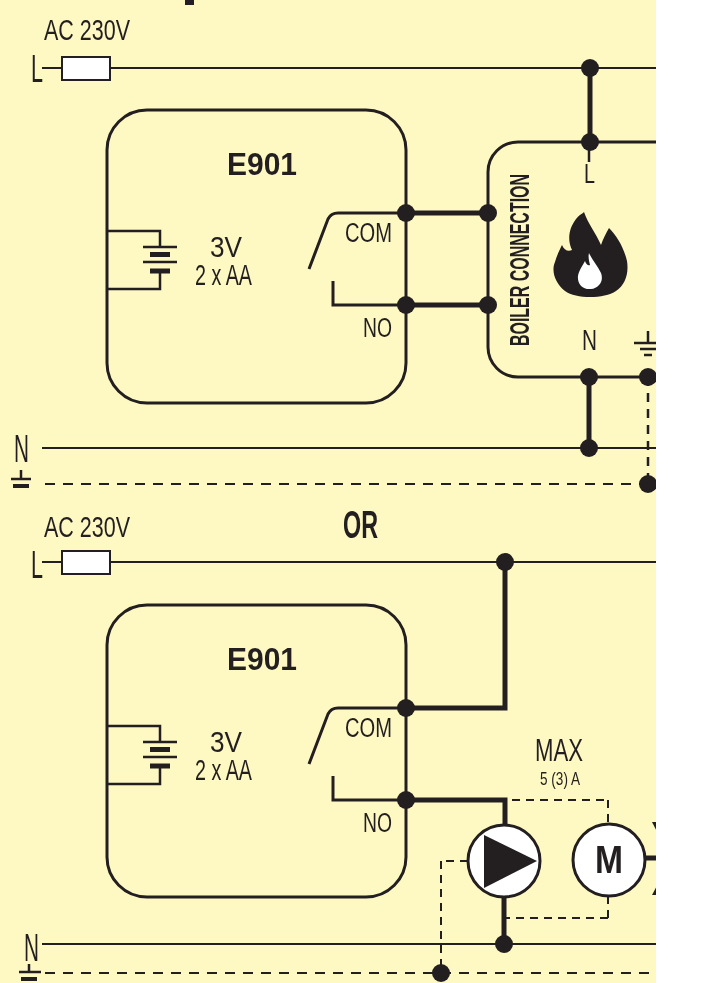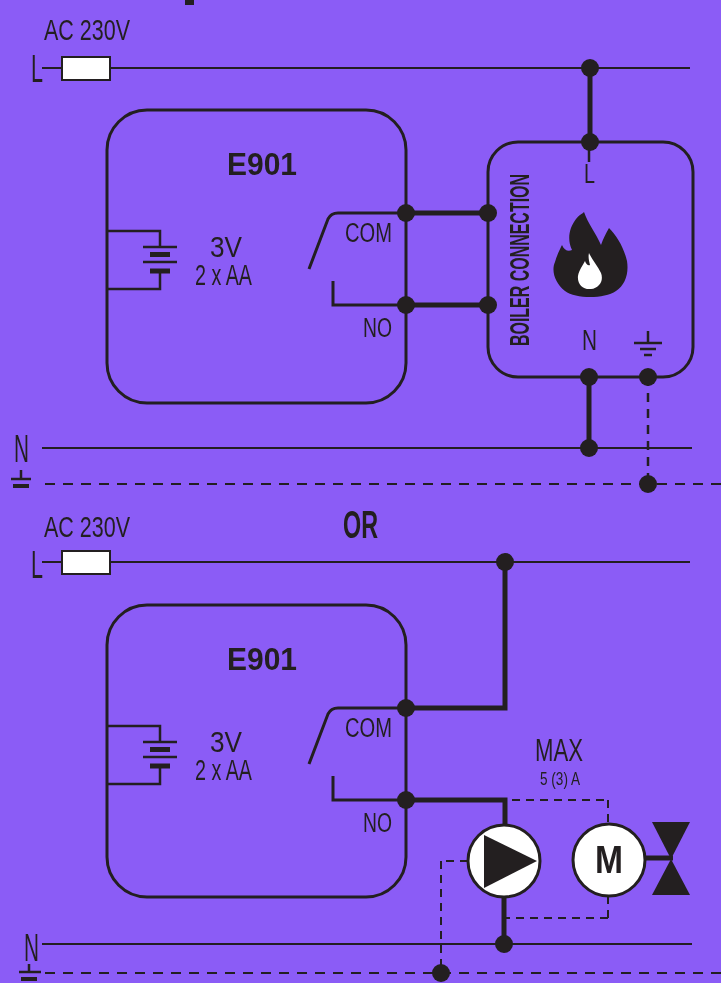--- a/index.html
+++ b/index.html
@@ -1,16 +1,16 @@
 <!DOCTYPE html>
 <html><head>
 <meta charset="utf-8">
 <style>
   html,body{margin:0;padding:0;background:#fff;}
-  .stage{position:relative;width:721px;height:983px;background:#8b5cf6;overflow:hidden;}
+  .stage{position:relative;width:656px;height:983px;background:#fef9c3;overflow:hidden;}
   svg{position:absolute;left:0;top:0;display:block;}
   .dt{font-family:"Liberation Sans","DejaVu Sans",sans-serif;fill:#231f20;}
   .w400{font-weight:400}
   .w700{font-weight:700}
 </style>
 </head>
 <body>
 
 <div class="stage">
 <svg width="721" height="983" viewBox="0 0 721 983" xmlns="http://www.w3.org/2000/svg">

